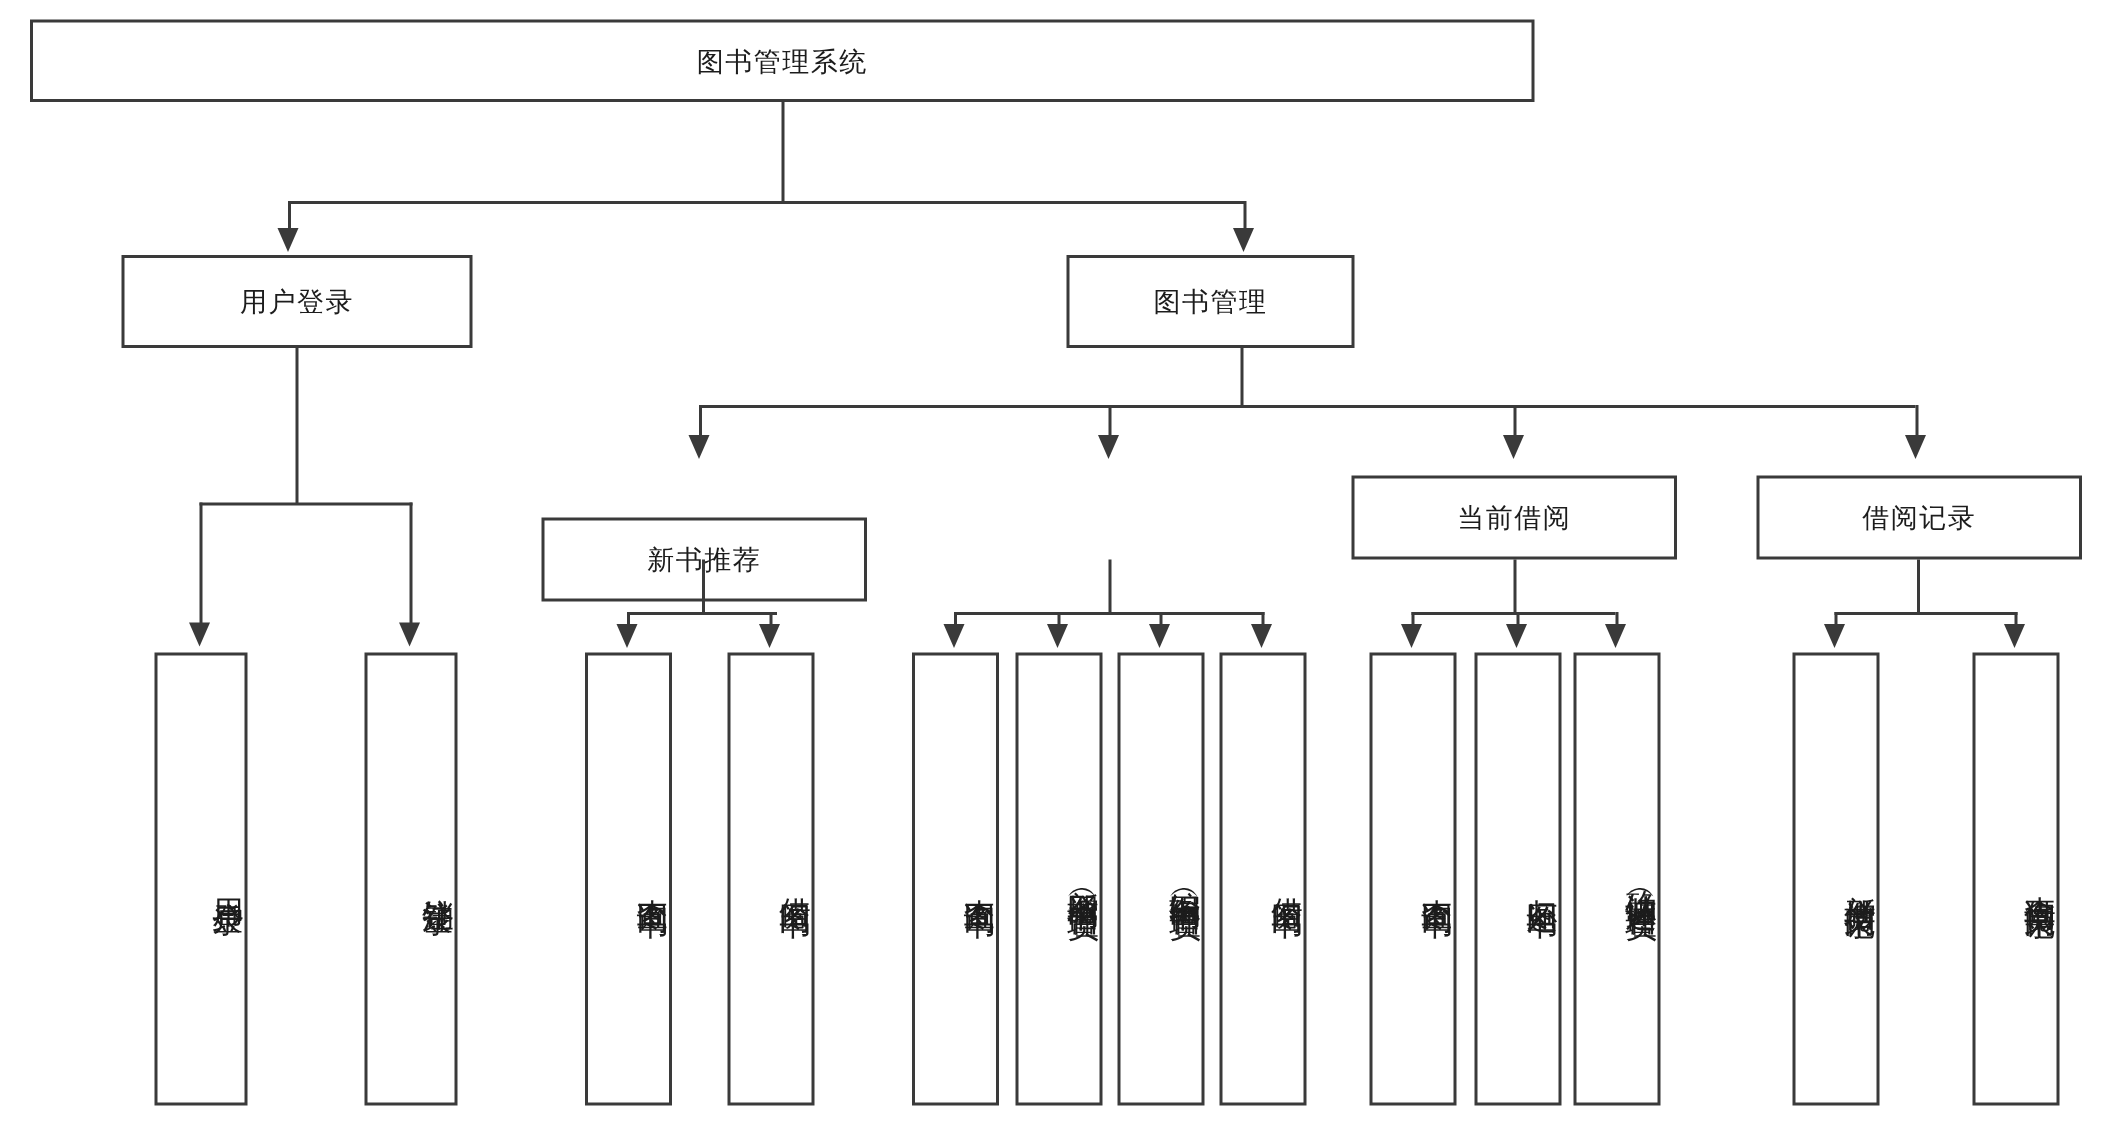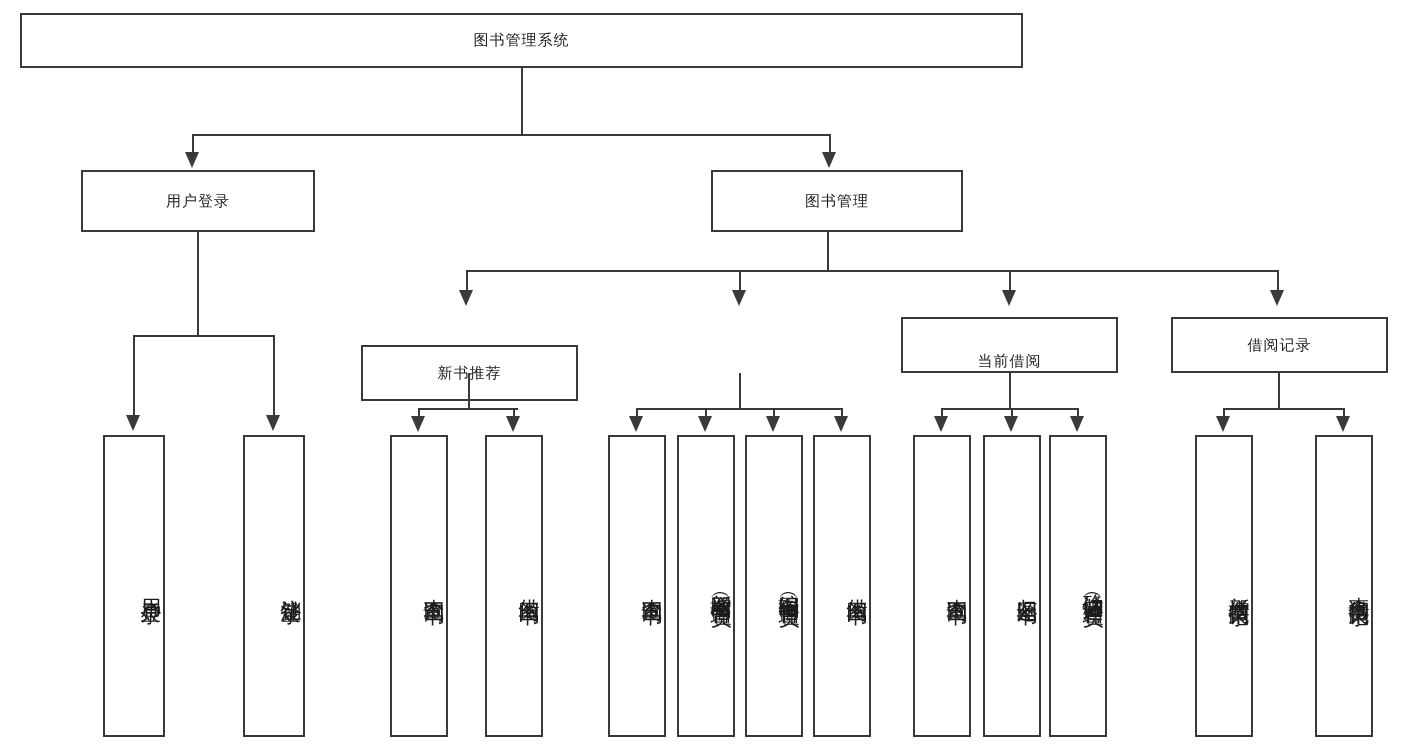--- a/index.html
+++ b/index.html
@@ -21,21 +21,21 @@
     position: absolute;
     box-sizing: border-box;
     border: 2px solid #3a3a3a;
     background: #ffffff;
     display: flex;
     align-items: center;
     justify-content: center;
     color: #1c1c1c;
   }
   .node.horiz {
-    font-size: 15px;
+    font-size: 18px;
     letter-spacing: 1px;
   }
   .node.vert {
     writing-mode: vertical-rl;
     text-orientation: upright;
     font-size: 21px;
     line-height: 1.12;
     letter-spacing: 2px;
     padding-top: 6px;
     padding-bottom: 6px;
@@ -85,21 +85,21 @@
   <div class="edge h" style="left:192px; top:134px; width:638px;"></div>
 
   <div class="edge v" style="left:192px; top:134px; height:20px;"></div>
   <div class="arrow" style="left:185px; top:152px;"></div>
   <div class="edge v" style="left:829px; top:134px; height:20px;"></div>
   <div class="arrow" style="left:822px; top:152px;"></div>
 
   <div class="node horiz" style="left:81px; top:170px; width:234px; height:62px;">
     <span>用户登录</span>
   </div>
-  <div class="node horiz" style="left:711px; top:170px; width:252px; height:62px;">
+  <div class="node horiz" style="left:711px; top:170px; width:192px; height:62px;">
     <span>图书管理</span>
   </div>
 
   <div class="edge v" style="left:197px; top:232px; height:104px;"></div>
   <div class="edge h" style="left:133px; top:335px; width:142px;"></div>
   <div class="edge v" style="left:133px; top:335px; height:82px;"></div>
   <div class="arrow" style="left:126px; top:415px;"></div>
   <div class="edge v" style="left:273px; top:335px; height:82px;"></div>
   <div class="arrow" style="left:266px; top:415px;"></div>
 
@@ -110,21 +110,21 @@
   <div class="edge v" style="left:739px; top:270px; height:22px;"></div>
   <div class="arrow" style="left:732px; top:290px;"></div>
   <div class="edge v" style="left:1009px; top:270px; height:22px;"></div>
   <div class="arrow" style="left:1002px; top:290px;"></div>
   <div class="edge v" style="left:1277px; top:270px; height:22px;"></div>
   <div class="arrow" style="left:1270px; top:290px;"></div>
 
   <div class="node horiz" style="left:361px; top:317px; width:217px; height:56px;margin-top:28px;">
     <span>新书推荐</span>
   </div>
-  <div class="node horiz" style="left:901px; top:317px; width:217px; height:56px;align-items:flex-end;">
+  <div class="node horiz" style="left:901px; top:317px; width:217px; height:56px;">
     <span>当前借阅</span>
   </div>
   <div class="node horiz" style="left:1171px; top:317px; width:217px; height:56px;">
     <span>借阅记录</span>
   </div>
 
   <div class="edge v" style="left:468px; top:373px; height:36px;"></div>
   <div class="edge h" style="left:418px; top:408px; width:100px;"></div>
   <div class="edge v" style="left:418px; top:408px; height:10px;"></div>
   <div class="arrow" style="left:411px; top:416px;"></div>

